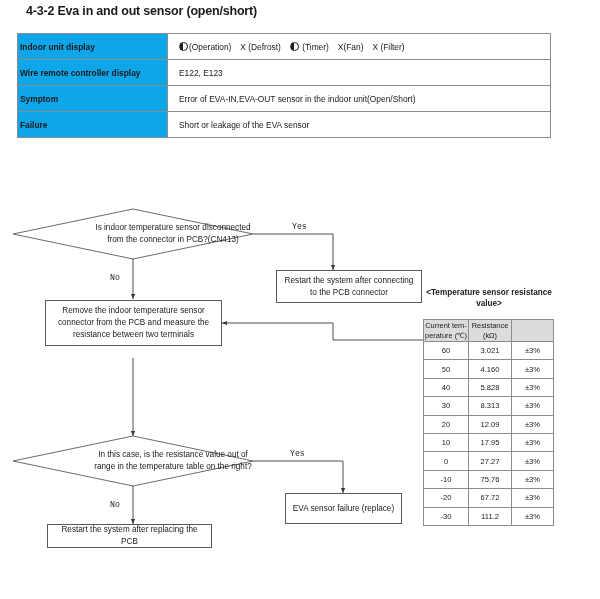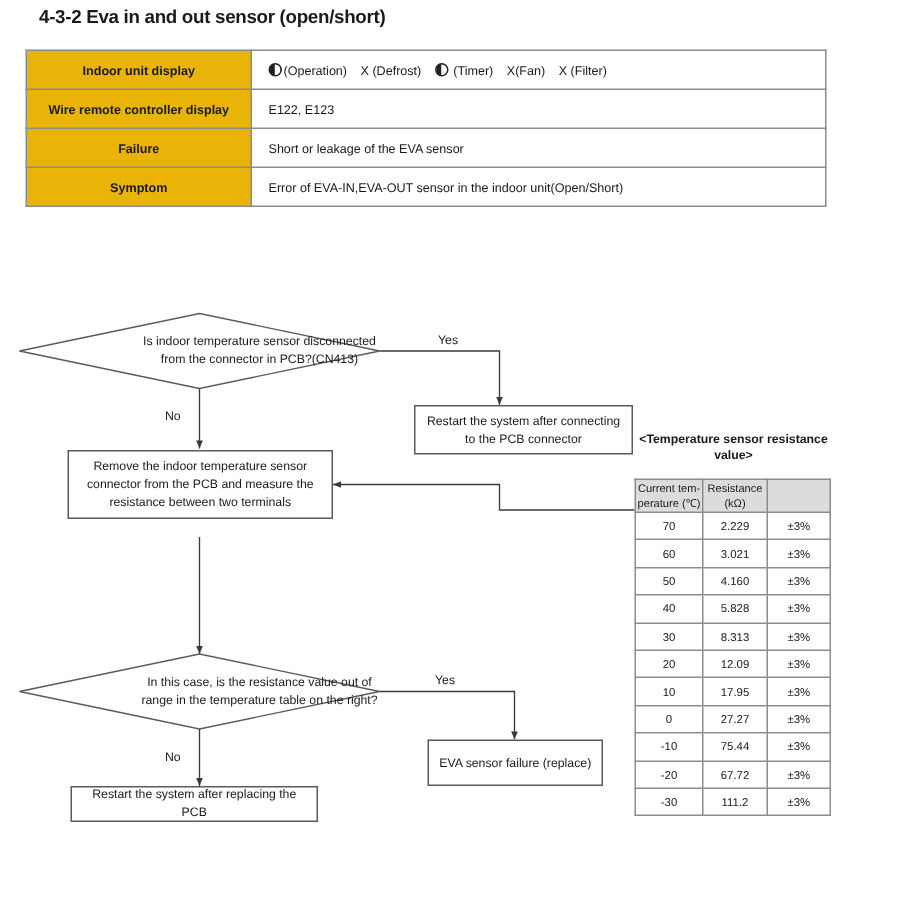--- a/index.html
+++ b/index.html
@@ -38,22 +38,21 @@
     font-size: 8.4px;
   }
   #info-table td {
     border: 1px solid #8c8c8c;
     height: 25px;
     padding: 0 6px;
     vertical-align: middle;
   }
   #info-table td.label {
     width: 145px;
-    background: #eab308;
-    text-align: center;
+    background: #0ea5e9;
     font-weight: bold;
     padding: 0 2px;
     white-space: nowrap;
   }
   #info-table td.value {
     background: #ffffff;
     text-align: left;
     padding-left: 11px;
   }
   .disp-item { white-space: nowrap; text-align: center; }
@@ -97,20 +96,21 @@
   .diamond-label {
     background: transparent;
     padding: 0 6px;
     margin-left: 40px;
   }
   .edge-label {
     position: absolute;
     font-size: 8.2px;
     color: #1a1a1a;
     background: transparent;
+    font-family: Liberation Mono, monospace;
   }
   .caption {
     position: absolute;
     font-size: 8.2px;
     font-weight: bold;
     text-align: center;
     line-height: 1.35;
   }
 
   
@@ -156,26 +156,26 @@
       <td class="label">Indoor unit display</td>
       <td class="value">
         <span class="disp-item"><span class="halfcircle"></span><span>(Operation)</span></span><span class="disp-sep"></span><span class="disp-item">X (Defrost)</span><span class="disp-sep"></span><span class="disp-item"><span class="halfcircle"></span> <span>(Timer)</span></span><span class="disp-sep"></span><span class="disp-item">X(Fan)</span><span class="disp-sep"></span><span class="disp-item">X (Filter)</span>
       </td>
     </tr>
     <tr>
       <td class="label">Wire remote controller display</td>
       <td class="value">E122, E123</td>
     </tr>
     <tr>
+      <td class="label">Symptom</td>
+      <td class="value">Error of EVA-IN,EVA-OUT sensor in the indoor unit(Open/Short)</td>
+    </tr>
+    <tr>
       <td class="label">Failure</td>
       <td class="value">Short or leakage of the EVA sensor</td>
-    </tr>
-    <tr>
-      <td class="label">Symptom</td>
-      <td class="value">Error of EVA-IN,EVA-OUT sensor in the indoor unit(Open/Short)</td>
     </tr>
   </tbody>
 </table>
 
 <svg id="flow" viewBox="0 0 600 599">
   <defs>
     <marker id="arrow" markerWidth="7" markerHeight="7" refX="6" refY="2.5" orient="auto" markerUnits="strokeWidth">
       <path d="M0,0 L6,2.5 L0,5 z" fill="#3a3a3a"></path>
     </marker>
   </defs>
@@ -233,25 +233,20 @@
       </th>
       <th>
         <span>Resistance</span><br>
         <span>(kΩ)</span>
       </th>
       <th></th>
     </tr>
   </thead>
   <tbody>
     <tr>
-      <td>70</td>
-      <td>2.229</td>
-      <td>±3%</td>
-    </tr>
-    <tr>
       <td>60</td>
       <td>3.021</td>
       <td>±3%</td>
     </tr>
     <tr>
       <td>50</td>
       <td>4.160</td>
       <td>±3%</td>
     </tr>
     <tr>
@@ -274,21 +269,21 @@
       <td>17.95</td>
       <td>±3%</td>
     </tr>
     <tr>
       <td>0</td>
       <td>27.27</td>
       <td>±3%</td>
     </tr>
     <tr>
       <td>-10</td>
-      <td>75.44</td>
+      <td>75.76</td>
       <td>±3%</td>
     </tr>
     <tr>
       <td>-20</td>
       <td>67.72</td>
       <td>±3%</td>
     </tr>
     <tr>
       <td>-30</td>
       <td>111.2</td>

